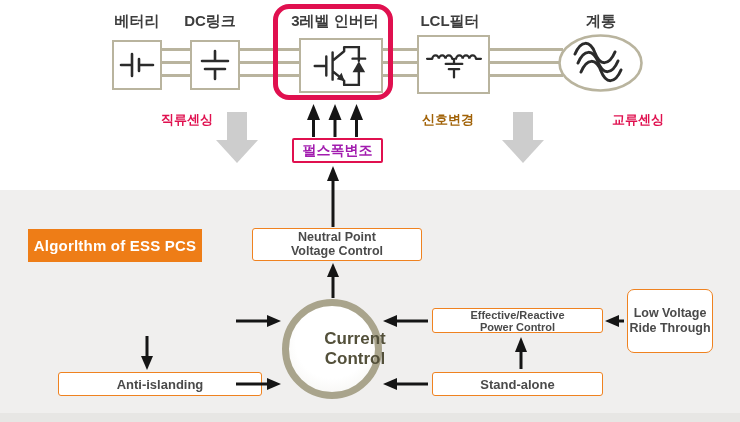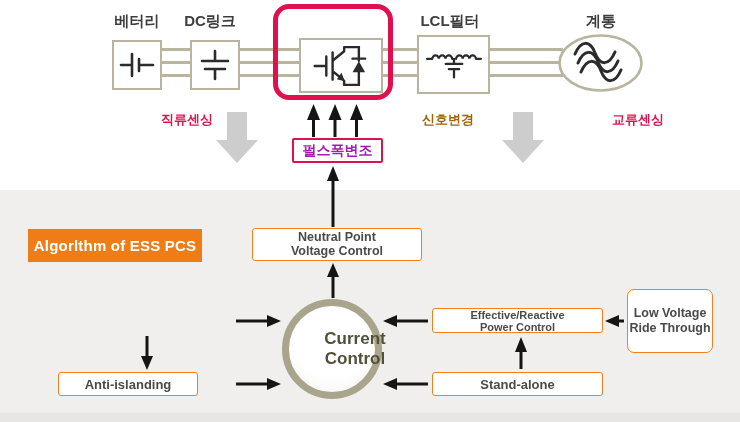--- a/index.html
+++ b/index.html
@@ -46,21 +46,21 @@
   .abox{
     position:absolute;box-sizing:border-box;background:#ffffff;
     border:1.5px solid #ef8220;border-radius:3px;
     display:flex;flex-direction:column;align-items:center;justify-content:center;
     font-size:13px;font-weight:bold;color:#4a4a4a;white-space:nowrap;
   }
   .abox .l2{font-size:11px;line-height:12px;}
   #npvc-box{left:252px;top:228px;width:170px;height:33px;}
   #npvc-box span{font-size:12.5px;line-height:13.5px;}
   #pll-box{left:58px;top:308px;width:172px;height:25px;}
-  #anti-box{left:58px;top:372px;width:140px;height:24px;}
+  #anti-box{left:58px;top:372px;width:204px;height:24px;}
   #erpc-box{left:432px;top:308px;width:171px;height:25px;}
   #standalone-box{left:432px;top:372px;width:171px;height:24px;}
   #lvrt-box{left:627px;top:289px;width:86px;height:64px;border-radius:7px;}
   #lvrt-box span{font-size:12.5px;line-height:15px;}
   #current-circle{
     left:282px;top:299px;width:100px;height:100px;border-radius:50%;
     border:7px solid #a9a48c;
     background:radial-gradient(circle at 50% 42%,#ffffff 55%,#f1f0ec 100%);
     display:flex;flex-direction:column;align-items:center;justify-content:center;
   }
@@ -79,20 +79,21 @@
 <div id="stage">
 
   <div id="top-section" class="abs">
 
     <div class="busline" style="top:48px"></div>
     <div class="busline" style="top:61px"></div>
     <div class="busline" style="top:74px"></div>
 
     <div class="ptitle" style="left:137px">베터리</div>
     <div class="ptitle" style="left:210px">DC링크</div>
+    <div class="ptitle" style="left:335px">3레벨 인버터</div>
     <div class="ptitle" style="left:450px">LCL필터</div>
     <div class="ptitle" style="left:601px">계통</div>
 
     <div class="pblock" style="left:112px;top:40px;width:46px;height:46px">
       <svg width="40" height="40" viewBox="0 0 40 40">
         <path class="sym" d="M4,20 H15 M15,9 V31 M22,14 V26 M22,20 H36"></path>
       </svg>
     </div>
 
     <div class="pblock" style="left:190px;top:40px;width:46px;height:46px">

